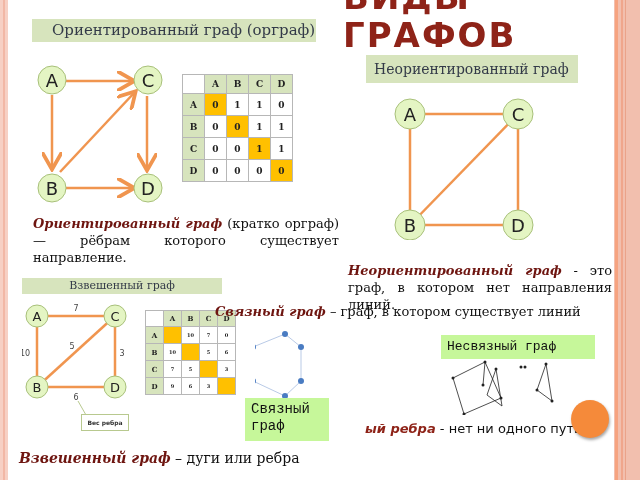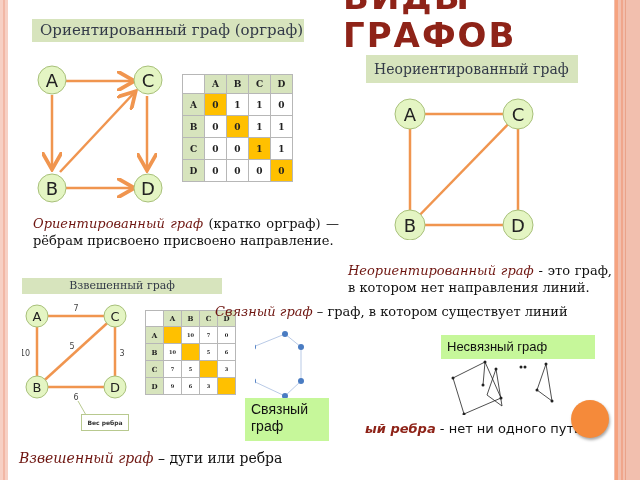--- a/index.html
+++ b/index.html
@@ -18,27 +18,27 @@
     position:absolute; left:343px; top:-22px; margin:0;
     font-family:"DejaVu Sans", sans-serif; font-weight:bold; font-size:34px;
     color:#8e2318; letter-spacing:2px; line-height:38px;
   }
   .label-box {
     position:absolute; background:#d7e4bd; color:#333a48;
     font-family:"DejaVu Serif", serif; line-height:1; white-space:nowrap;
   }
   .green-note {
     position:absolute; background:#c6f79a; color:#111;
-    font-family:Liberation Sans, sans-serif; font-size:13px; line-height:17px;
+    font-family:Liberation Mono, monospace; font-size:13px; line-height:17px;
   }
   .para {
     position:absolute; font-size:13px; line-height:17px; color:#111;
     font-family:"DejaVu Serif", serif;
   }
-  .term { color:#6e1510; font-weight:normal; font-style:italic; }
+  .term { color:#6e1510; font-weight:bold; font-style:italic; }
   .term-sans { color:#8e2318; font-weight:bold; font-style:italic; font-family:"DejaVu Sans", sans-serif; }
   .sans { font-family:"DejaVu Sans", sans-serif; }
 
   svg text { font-family:"DejaVu Sans", sans-serif; }
 
   table.mx { border-collapse:collapse; position:absolute; font-family:"DejaVu Serif", serif; font-weight:bold; }
   table.mx td { border:1px solid #b7b7b7; text-align:center; padding:0; color:#222; }
   table.mx td.hd { background:#d7e4bd; }
   table.mx td.diag { background:#ffc000; }
   table.mx td.blank { background:#fff; }
@@ -58,21 +58,21 @@
 
 <div class="left-stripe"></div>
 <div class="left-stripe-inner"></div>
 <div class="right-deco"></div>
 <div class="right-line1"></div>
 <div class="right-line2"></div>
 <div class="right-line3"></div>
 
 <h1 class="slide-title">ВИДЫ ГРАФОВ</h1>
 
-<div class="label-box" style="left:32px; top:19px; width:264px; height:23px; font-size:15px; line-height:23px; padding-left:8px;">Ориентированный граф (орграф)</div>
+<div class="label-box" style="left:32px; top:19px; width:264px; height:23px; font-size:15px; line-height:23px; padding-left:20px;">Ориентированный граф (орграф)</div>
 
 <svg style="position:absolute; left:30px; top:60px;" width="140" height="145" viewBox="0 0 140 145">
   <defs>
     <marker id="arr" markerWidth="8" markerHeight="8" refX="6" refY="4" orient="auto">
       <path d="M0,0 L7,4 L0,8" fill="none" stroke="#f0954f" stroke-width="1.5"></path>
     </marker>
   </defs>
   <g stroke="#f0954f" stroke-width="2.5" fill="none">
     <line x1="36" y1="21" x2="102" y2="21" marker-end="url(#arr)"></line>
     <line x1="22" y1="35" x2="22" y2="107" marker-end="url(#arr)"></line>
@@ -132,21 +132,21 @@
     <td class="hd">D</td>
     <td>0</td>
     <td>0</td>
     <td>0</td>
     <td class="diag">0</td>
   </tr>
 </tbody>
   </table>
 
 <div class="para" style="left:33px; top:215px; width:306px; text-align:justify;">
-  <span class="term">Ориентированный граф</span><span> (кратко орграф) — рёбрам присвоено присвоено направление.</span>
+  <span class="term">Ориентированный граф</span><span> (кратко орграф) — рёбрам которого существует направление.</span>
 </div>
 
 <div class="label-box" style="left:366px; top:55px; width:204px; height:28px; font-size:14px; line-height:28px; padding-left:8px;">Неориентированный граф</div>
 
 <svg style="position:absolute; left:390px; top:95px;" width="150" height="145" viewBox="0 0 150 145">
   <g stroke="#f0954f" stroke-width="2.5">
     <line x1="20" y1="19" x2="128" y2="19"></line>
     <line x1="20" y1="19" x2="20" y2="130"></line>
     <line x1="20" y1="130" x2="128" y2="19"></line>
     <line x1="128" y1="19" x2="128" y2="130"></line>

